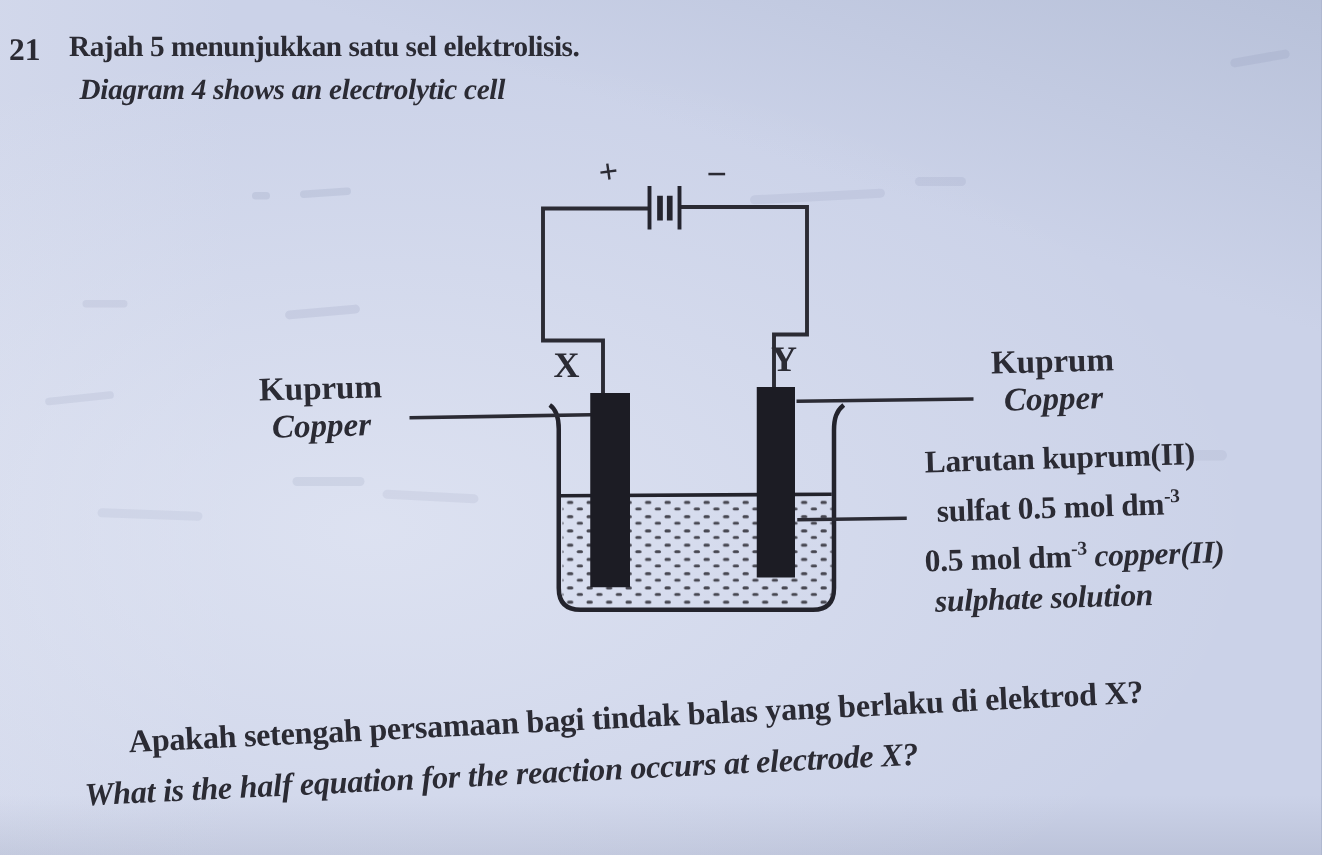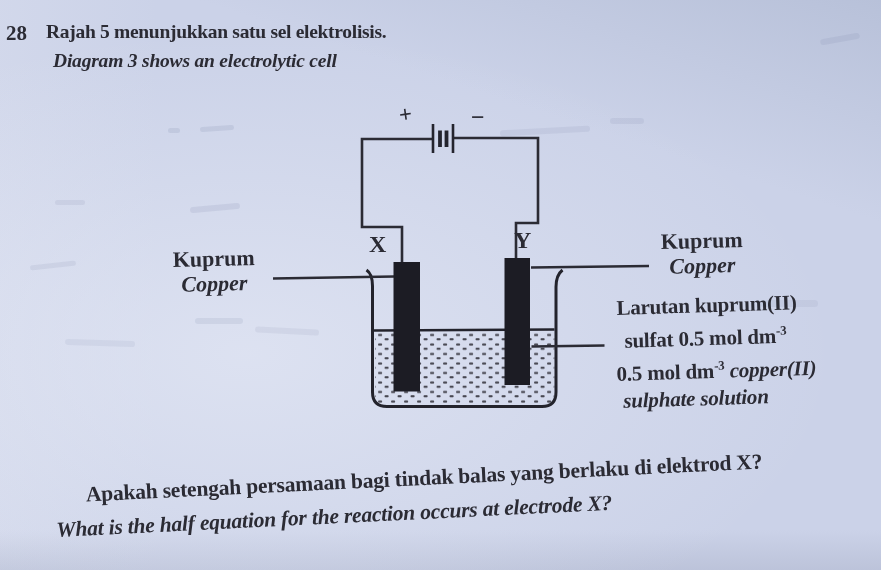--- a/index.html
+++ b/index.html
@@ -72,23 +72,23 @@
   <div class="ghost g4"></div>
   <div class="ghost g5"></div>
   <div class="ghost g6"></div>
   <div class="ghost g7"></div>
   <div class="ghost g8"></div>
   <div class="ghost g9"></div>
   <div class="ghost g10"></div>
   <div class="ghost g11"></div>
   <div class="ghost g12"></div>
 
-  <span class="txt b qnum">28</span>
+  <span class="txt b qnum">21</span>
   <span class="txt b hline1">Rajah 5 menunjukkan satu sel elektrolisis.</span>
-  <span class="txt bi hline2">Diagram 3 shows an electrolytic cell</span>
+  <span class="txt bi hline2">Diagram 4 shows an electrolytic cell</span>
 
   <svg class="diagram" width="881" height="570" viewBox="0 0 881 570">
     <defs>
       <pattern id="dashpat" width="13" height="9.5" patternUnits="userSpaceOnUse">
         <rect x="1" y="1.5" width="4.2" height="2" rx="1" fill="#474751"></rect>
         <rect x="7.5" y="5.8" width="4.2" height="2" rx="1" fill="#474751"></rect>
       </pattern>
     </defs>
 
     <path d="M 433 139 L 362 139 L 362 227 L 402 227 L 402 263" fill="none" stroke="#2b2b34" stroke-width="2.6"></path>

